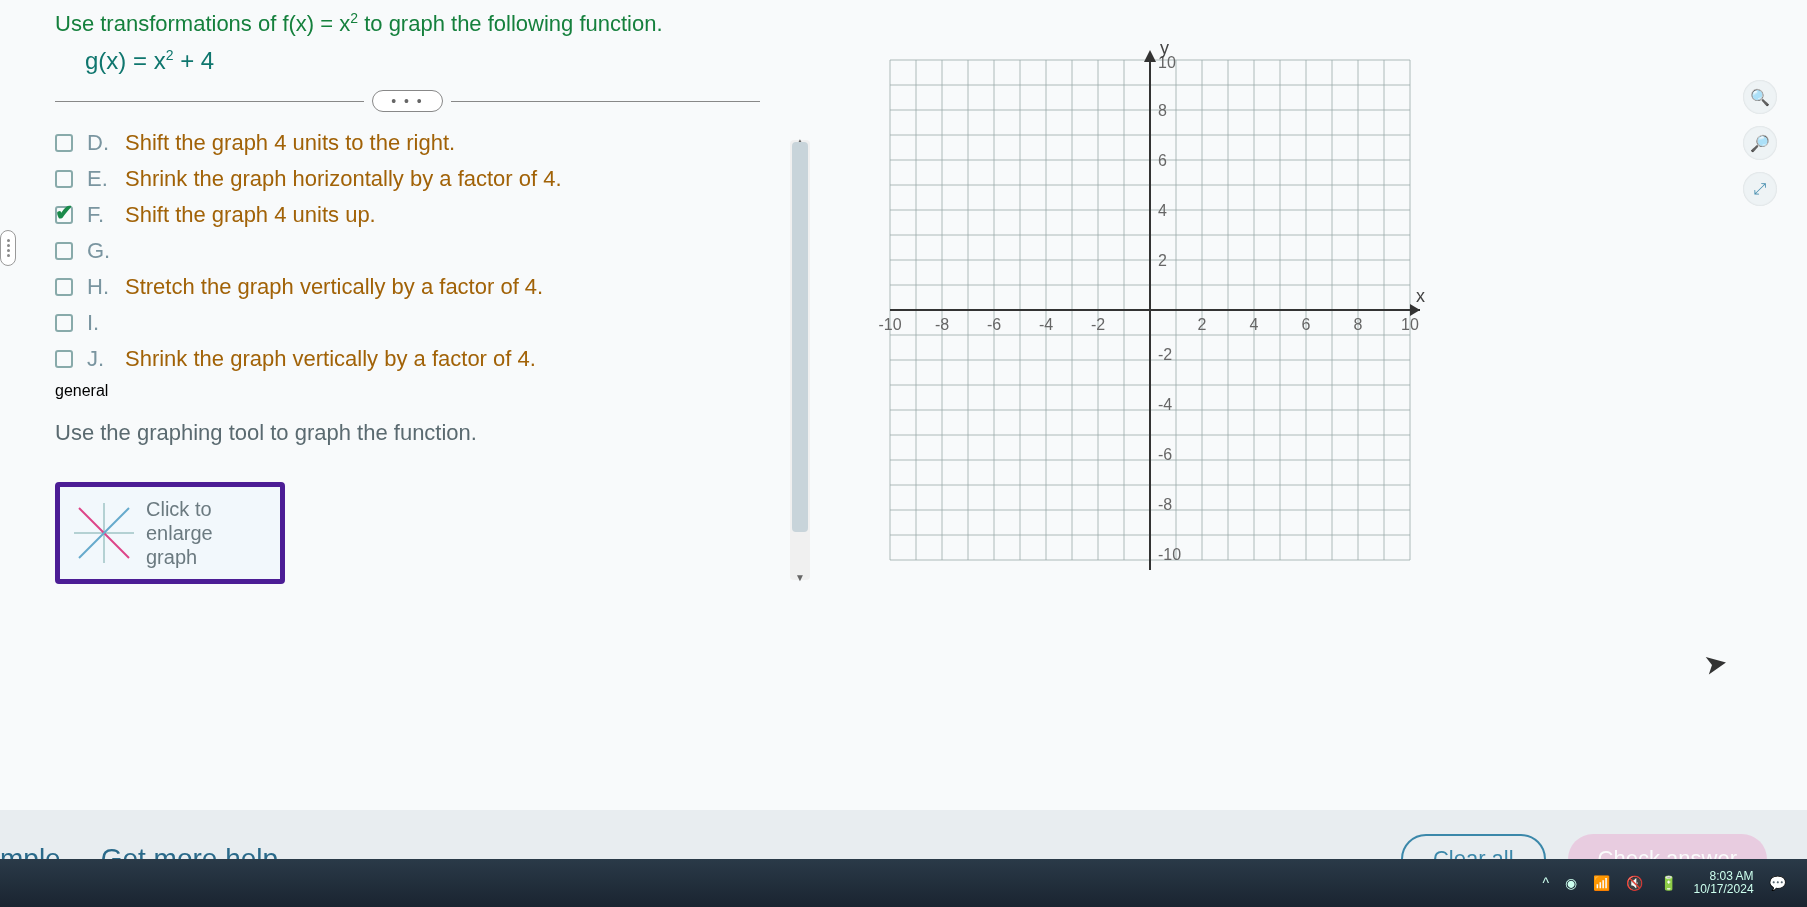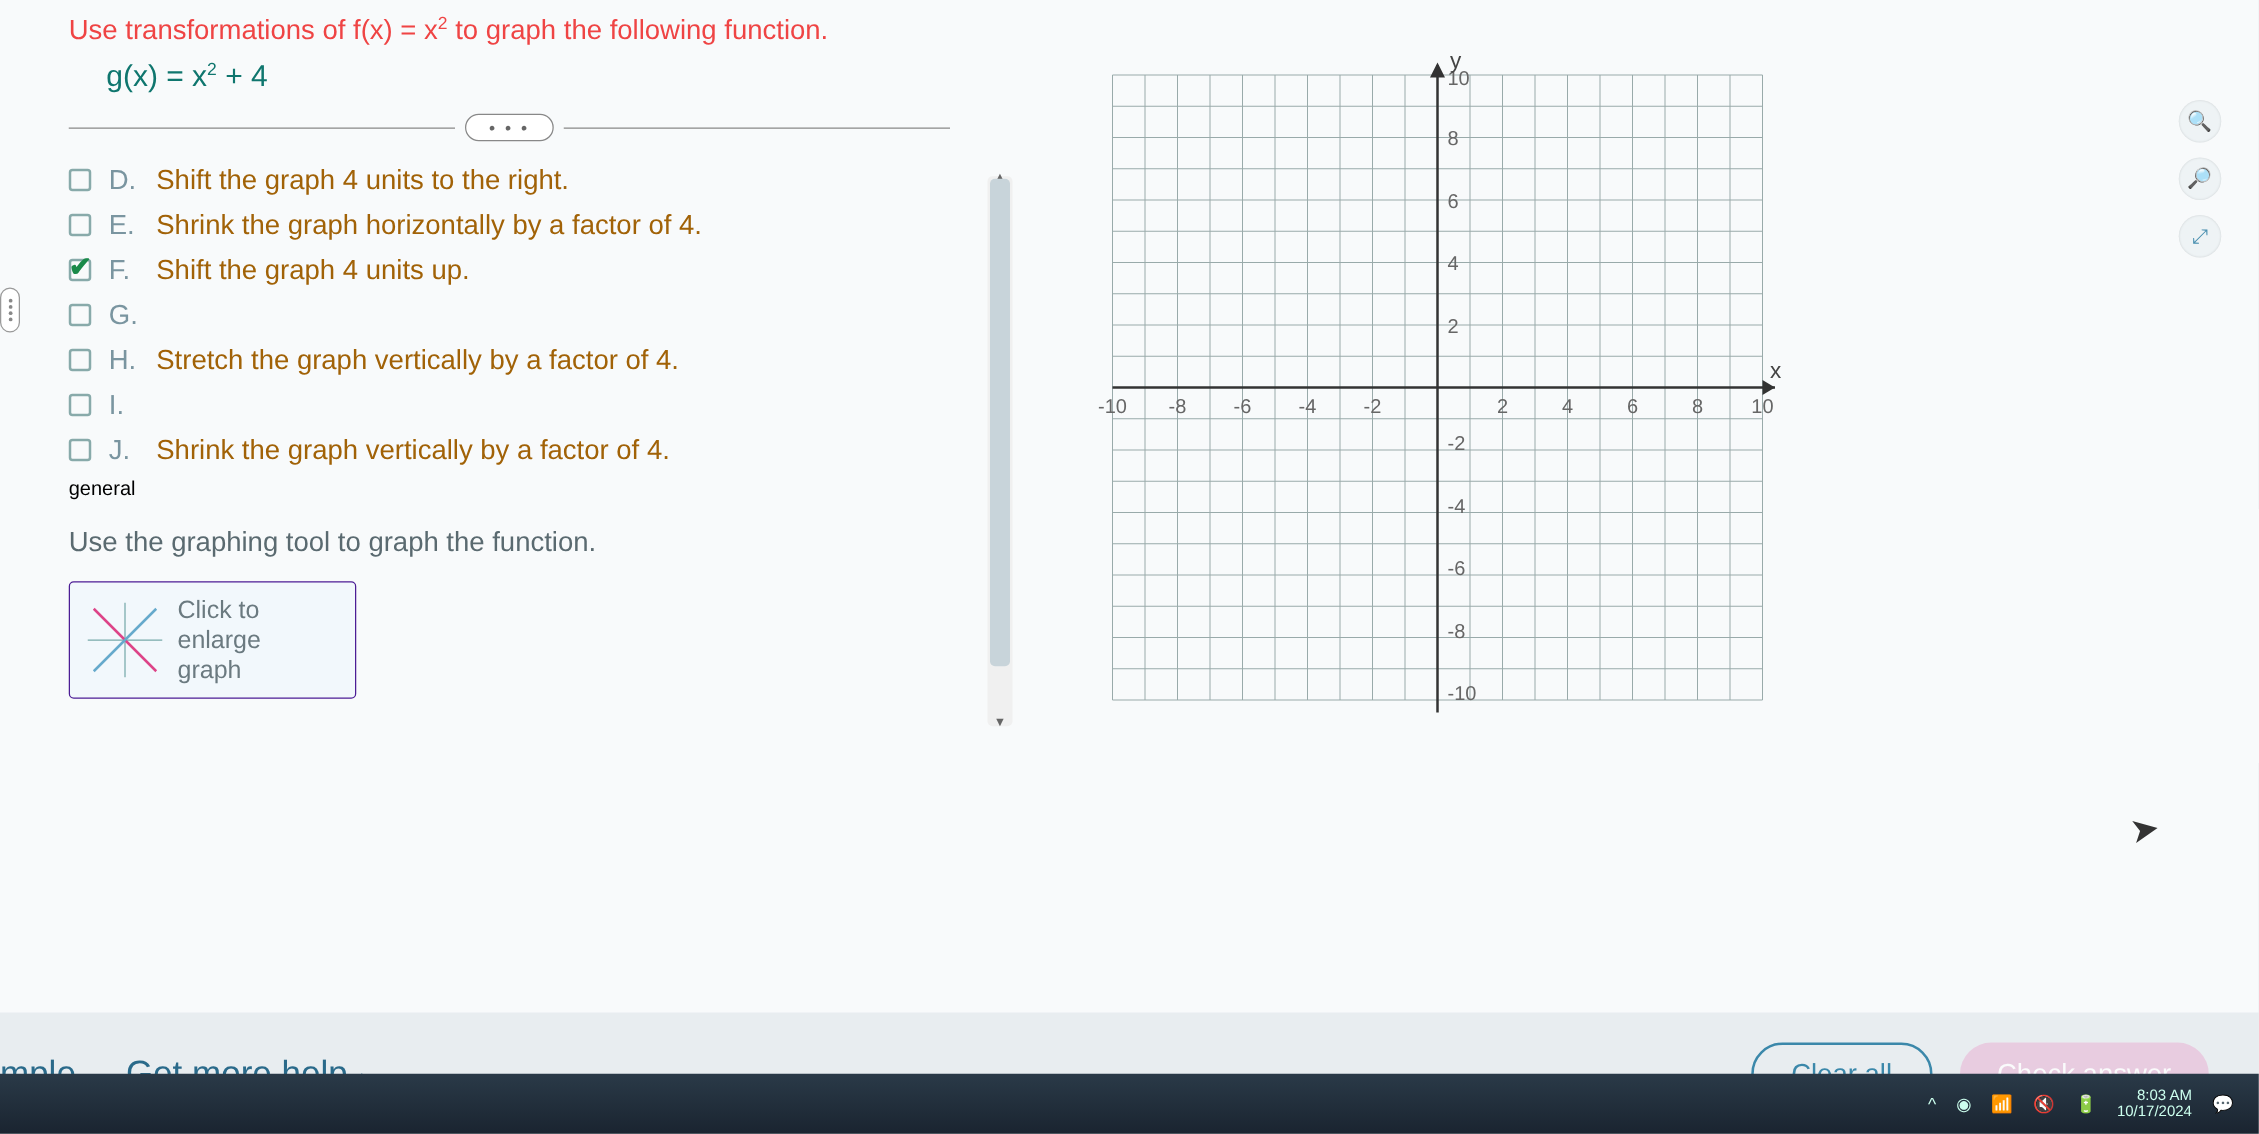--- a/index.html
+++ b/index.html
@@ -18,21 +18,21 @@
   padding: 10px 30px 20px 55px;
   position: relative;
 }
 
 .right-col {
   flex: 1;
   position: relative;
   padding: 40px 90px 20px 60px;
 }
 
-.question-intro { font-size: 22px; color: #ef4444; margin-bottom: 5px; }
+.question-intro { font-size: 22px; color: #15803d; margin-bottom: 5px; }
 .gx-line { font-size: 24px; color: #0f766e; margin: 10px 0 15px 30px; }
 .sup { font-size: 14px; vertical-align: super; }
 
 .divider-row { display:flex; align-items:center; justify-content:center; margin: 8px 0 18px 0; }
 .divider-row hr { flex:1; border:none; border-top:1px solid #888; }
 .dots-btn { border:1px solid #888; border-radius: 12px; padding: 2px 18px; margin: 0 8px; color:#666; font-size:14px; letter-spacing:2px; cursor:pointer; background:#fff; }
 
 .options-box { position: relative; }
 .option-row { display:flex; align-items:center; font-size: 22px; color:#555; margin: 10px 0; }
 .option-row .cb { width:18px; height:18px; border:2px solid #8aa; border-radius:3px; margin-right:14px; position:relative; display:inline-block; flex-shrink:0; }
@@ -42,23 +42,23 @@
 
 .scroll-track { position:absolute; right:-50px; top:10px; width:20px; height:440px; background:#f0f0f0; border-radius:4px; }
 .scroll-thumb { position:absolute; left:2px; top:2px; width:16px; height:390px; background:#c8d4da; border-radius:4px; }
 .scroll-arrow { position:absolute; left:4px; width:12px; height:12px; font-size:10px; color:#666; text-align:center; }
 .scroll-arrow.up { top:-4px; }
 .scroll-arrow.down { bottom:-4px; }
 
 .drag-handle { position:absolute; left:0px; top:230px; width:16px; height:36px; border:1px solid #999; border-radius:10px; background:#fff; display:flex; flex-direction:column; align-items:center; justify-content:center; gap:2px;}
 .drag-handle span { width:3px; height:3px; background:#888; border-radius:50%; display:block;}
 
-.tool-instruction { font-size:22px; color:#5a6a70; margin: 20px 0 18px 0; }
-
-.enlarge-box { display:flex; align-items:center; width:230px; border:1px solid #4c1d95; background:#f2f8fc; padding:10px 14px; border-radius:4px;}
+.tool-instruction { font-size:22px; color:#5a6a70; margin: 20px 0 36px 0; }
+
+.enlarge-box { display:flex; align-items:center; width:230px; border:5px solid #4c1d95; background:#f2f8fc; padding:10px 14px; border-radius:4px;}
 .enlarge-thumb { width:60px; height:60px; position:relative; margin-right:12px; }
 .enlarge-thumb svg { width:100%; height:100%; }
 .enlarge-text { font-size:20px; color:#6b7a80; line-height:1.2; }
 
 .graph-area { position:relative; width:560px; height:540px; margin-left:20px; }
 .graph-area svg { width:100%; height:100%; }
 .tick-label { font-size:16px; fill:#666; }
 
 .side-tools { position:absolute; right:30px; top:80px; display:flex; flex-direction:column; gap:12px; }
 .side-tool { width:34px; height:34px; border-radius:50%; background:#eef3f5; display:flex; align-items:center; justify-content:center; color:#4a90b0; font-size:16px; box-shadow: inset 0 0 2px rgba(0,0,0,.15); cursor:pointer;}

